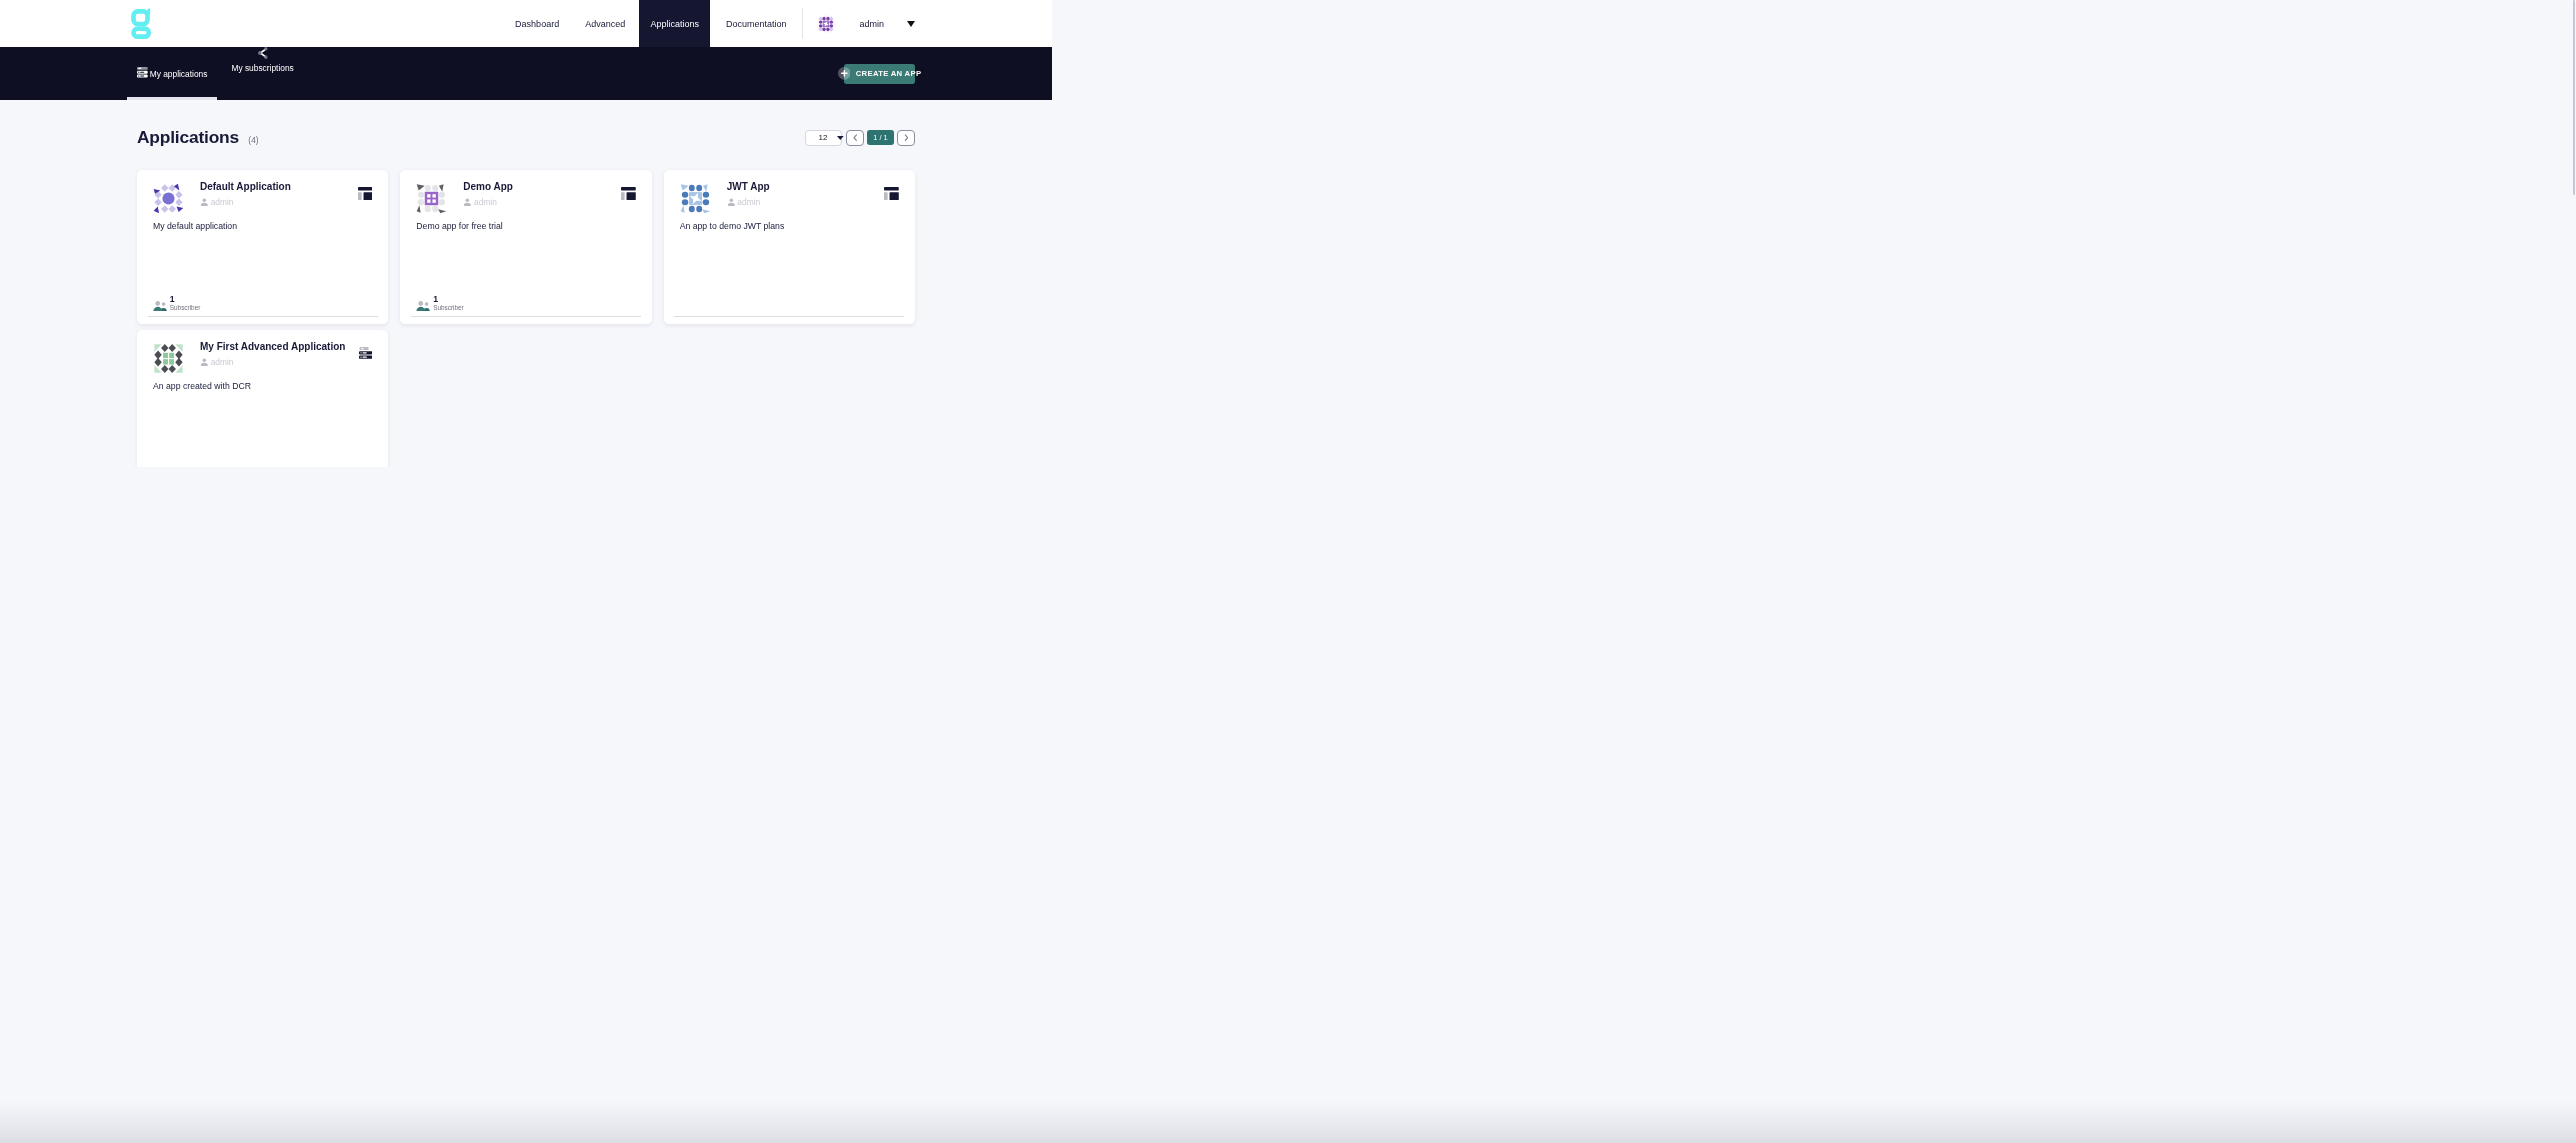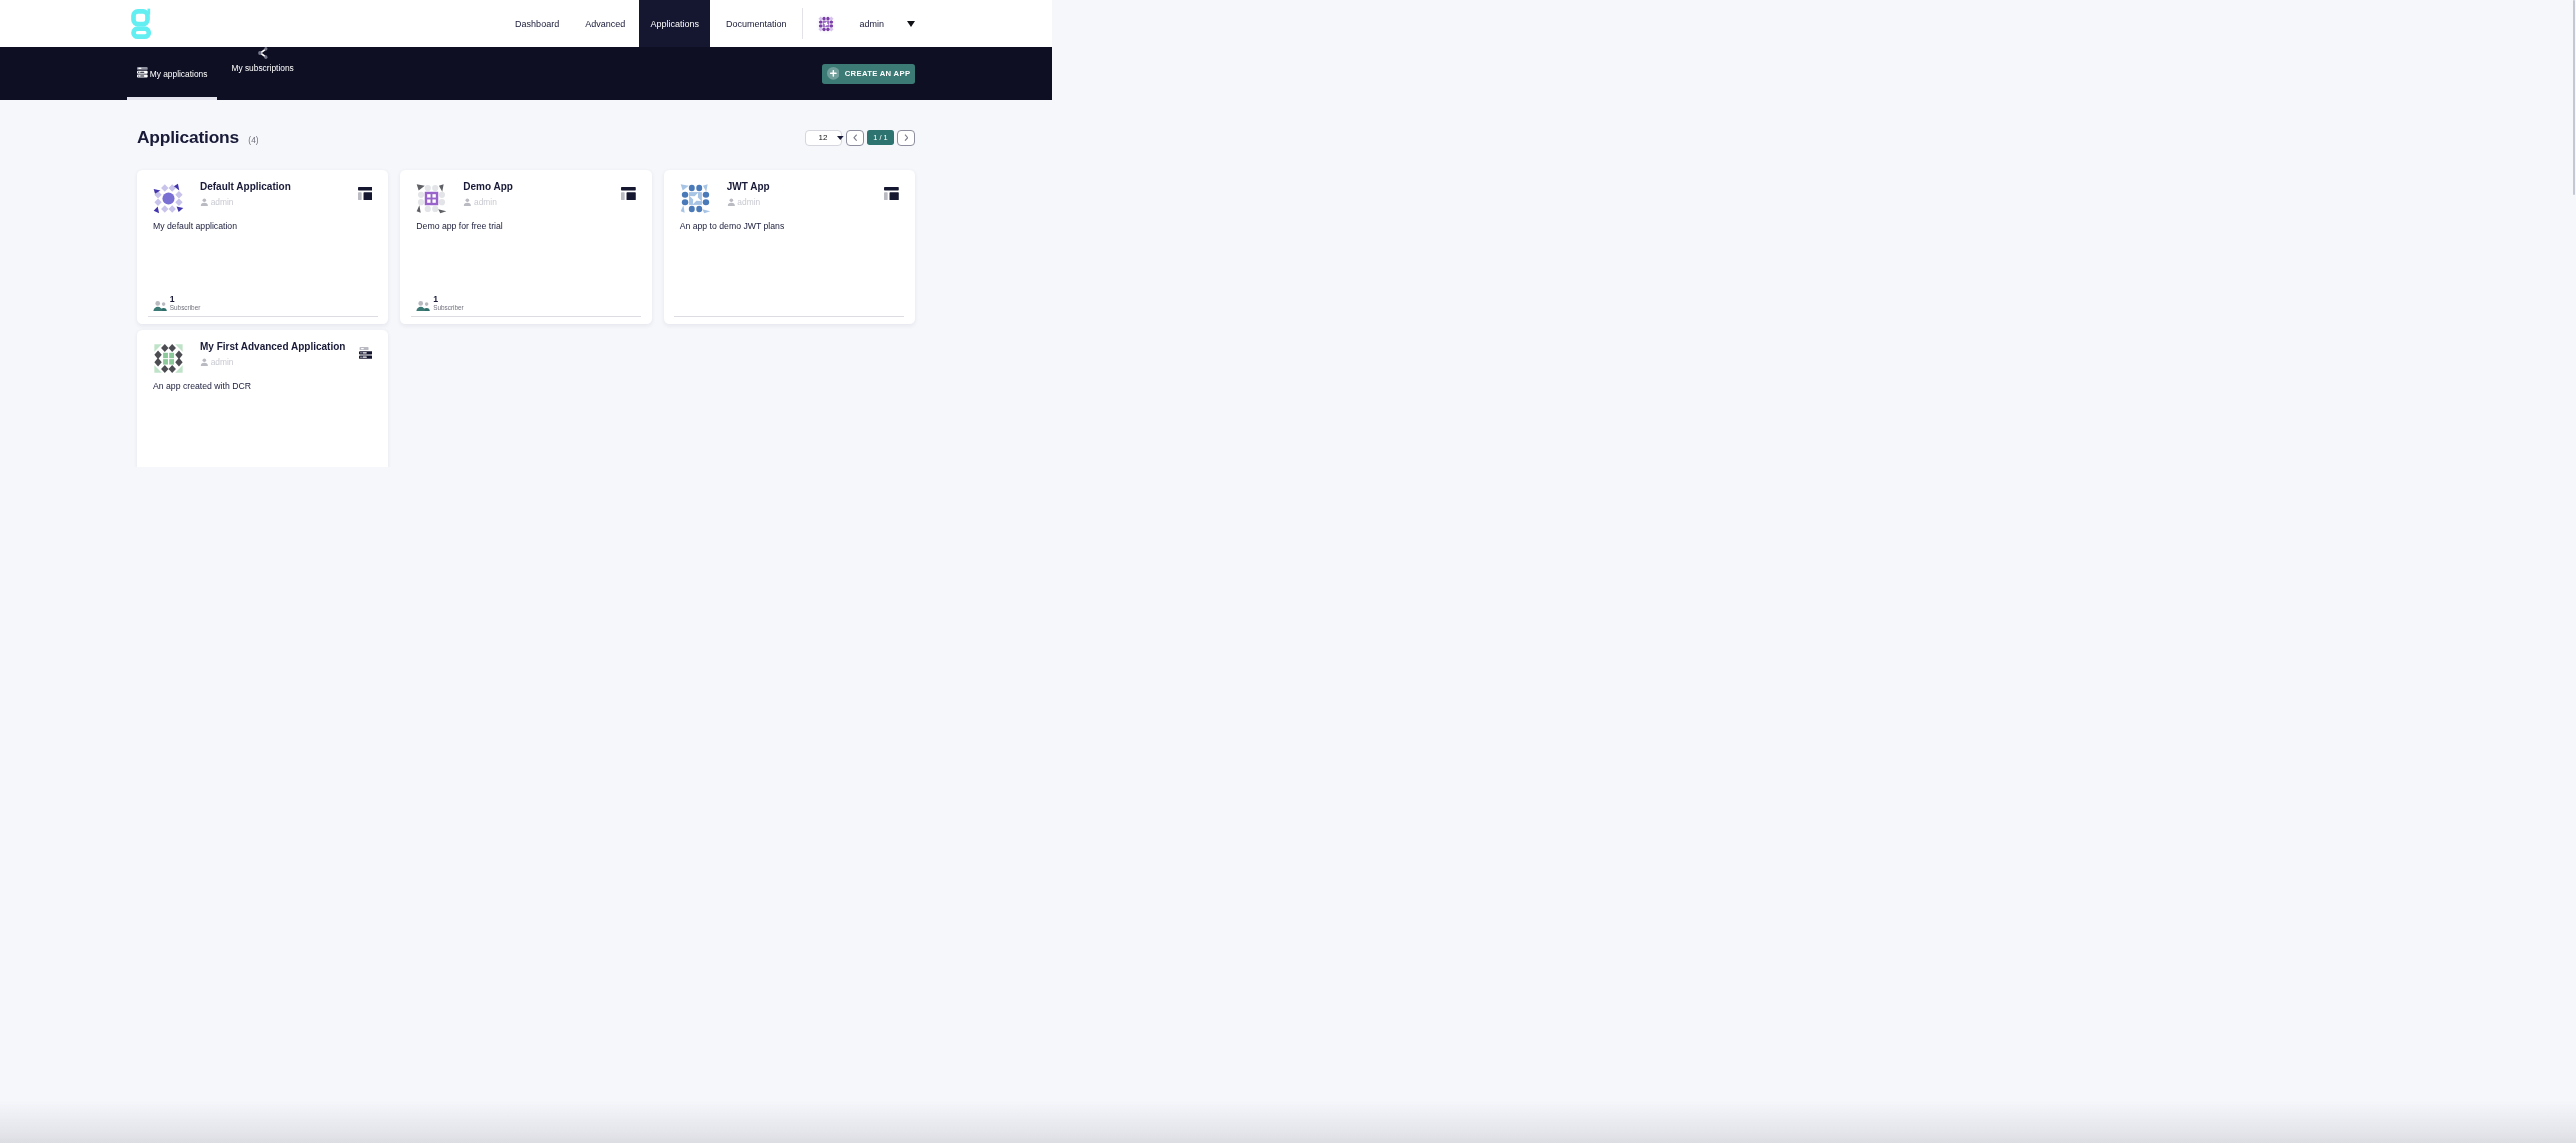--- a/index.html
+++ b/index.html
@@ -36,21 +36,21 @@
   .tab{
     height:100%;display:flex;align-items:center;gap:2px;padding:0 10px;
     position:relative;cursor:pointer;margin-left:-10px;
   }
   .tab + .tab{margin-left:4px;flex-direction:column;}
   .tab-label{font-size:8.4px;color:#ffffff;white-space:nowrap;}
   .tab.active::after{
     content:"";position:absolute;left:0;right:0;bottom:0;height:2.7px;background:#e3e4ee;
   }
   .create-btn{
-    margin-left:auto;width:93px;height:20px;border-radius:2.7px;background:#3b7a75;
+    margin-left:auto;width:71px;height:20px;border-radius:2.7px;background:#3b7a75;
     display:flex;align-items:center;justify-content:center;gap:5.4px;cursor:pointer;
     color:#ffffff;font-size:7.7px;font-weight:bold;letter-spacing:0.3px;white-space:nowrap;
   }
 
   
   .main{padding-top:27px;}
   .page-head{display:flex;align-items:center;}
   .page-title{font-size:17.4px;font-weight:bold;color:#181a38;letter-spacing:-0.2px;}
   .page-count{font-size:8.4px;color:#6e6f7c;margin-left:9.4px;margin-top:4px;}
   .pager{margin-left:auto;display:flex;align-items:center;gap:3.4px;}

